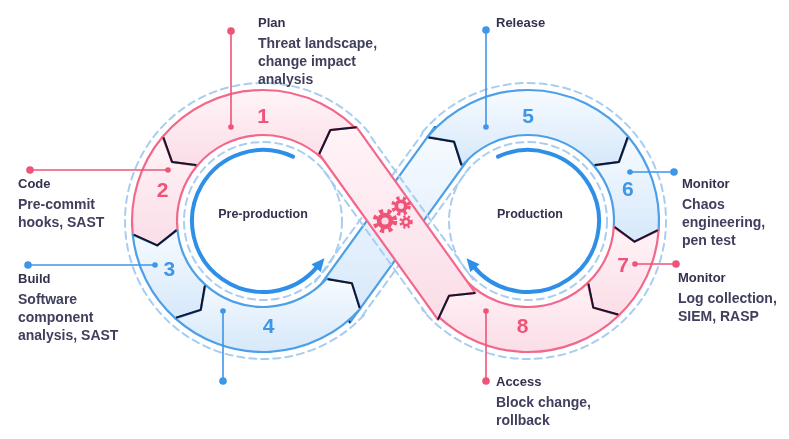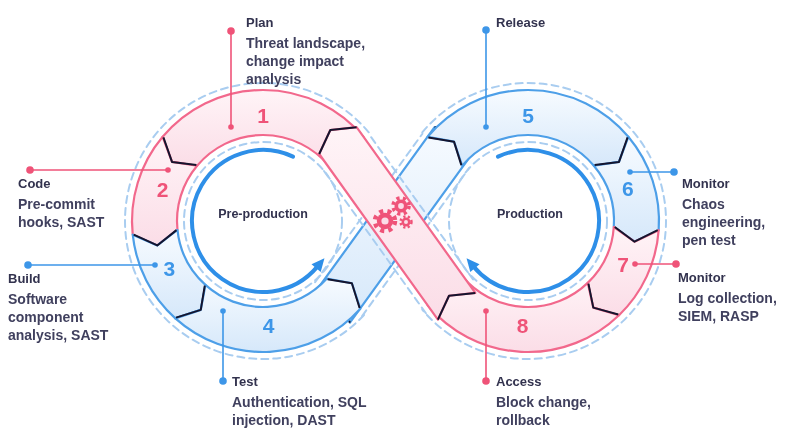--- a/index.html
+++ b/index.html
@@ -2,24 +2,24 @@
 <html><head>
 <meta charset="utf-8">
 <style>
   html,body{margin:0;padding:0;background:#ffffff;}
   #stage{position:relative;width:789px;height:439px;overflow:hidden;background:#ffffff;
          font-family:"Liberation Sans",sans-serif;}
   #diagram{position:absolute;left:0;top:0;z-index:1;}
   .callout{position:absolute;z-index:3;}
   .callout .t{font-size:13px;font-weight:bold;color:#32324E;margin:0 0 3px 0;line-height:1.15;}
   .callout .d{font-size:14px;font-weight:bold;color:#40405E;line-height:1.3;}
-  .c-plan{left:246px;top:16px;width:150px;}
+  .c-plan{left:258px;top:16px;width:150px;}
   .c-release{left:496px;top:16px;width:158px;}
   .c-code{left:18px;top:177px;width:115px;}
-  .c-build{left:8px;top:272px;width:128px;}
+  .c-build{left:18px;top:272px;width:128px;}
   .c-test{left:232px;top:375px;width:148px;}
   .c-respond{left:496px;top:375px;width:118px;}
   .c-deploy{left:682px;top:177px;width:104px;}
   .c-monitor{left:678px;top:271px;width:110px;}
 </style>
 </head>
 <body>
 
 <div id="stage">
 
@@ -125,24 +125,20 @@
     <div class="t">Release</div>
   </div>
   <div class="callout c-code">
     <div class="t">Code</div>
     <div class="d">Pre-commit hooks, SAST</div>
   </div>
   <div class="callout c-build">
     <div class="t">Build</div>
     <div class="d">Software component analysis, SAST</div>
   </div>
-  <div class="callout c-test">
-    <div class="t">Test</div>
-    <div class="d">Authentication, SQL injection, DAST</div>
-  </div>
   <div class="callout c-respond">
     <div class="t">Access</div>
     <div class="d">Block change, rollback</div>
   </div>
   <div class="callout c-deploy">
     <div class="t">Monitor</div>
     <div class="d">Chaos engineering, pen test</div>
   </div>
   <div class="callout c-monitor">
     <div class="t">Monitor</div>

